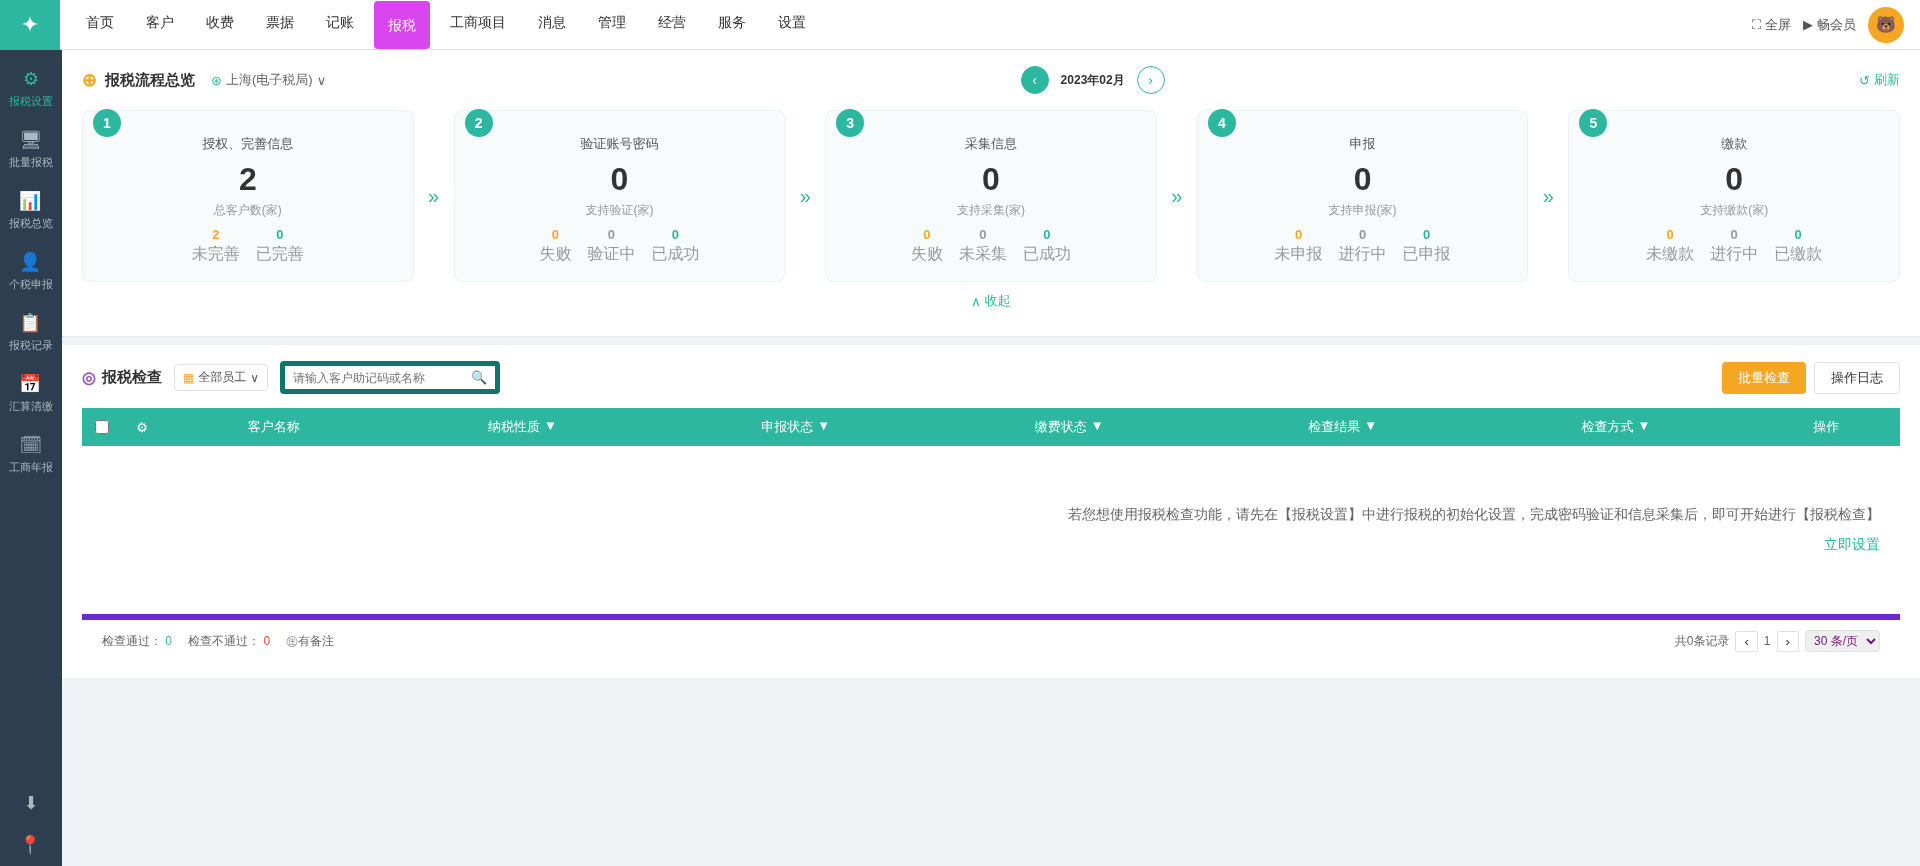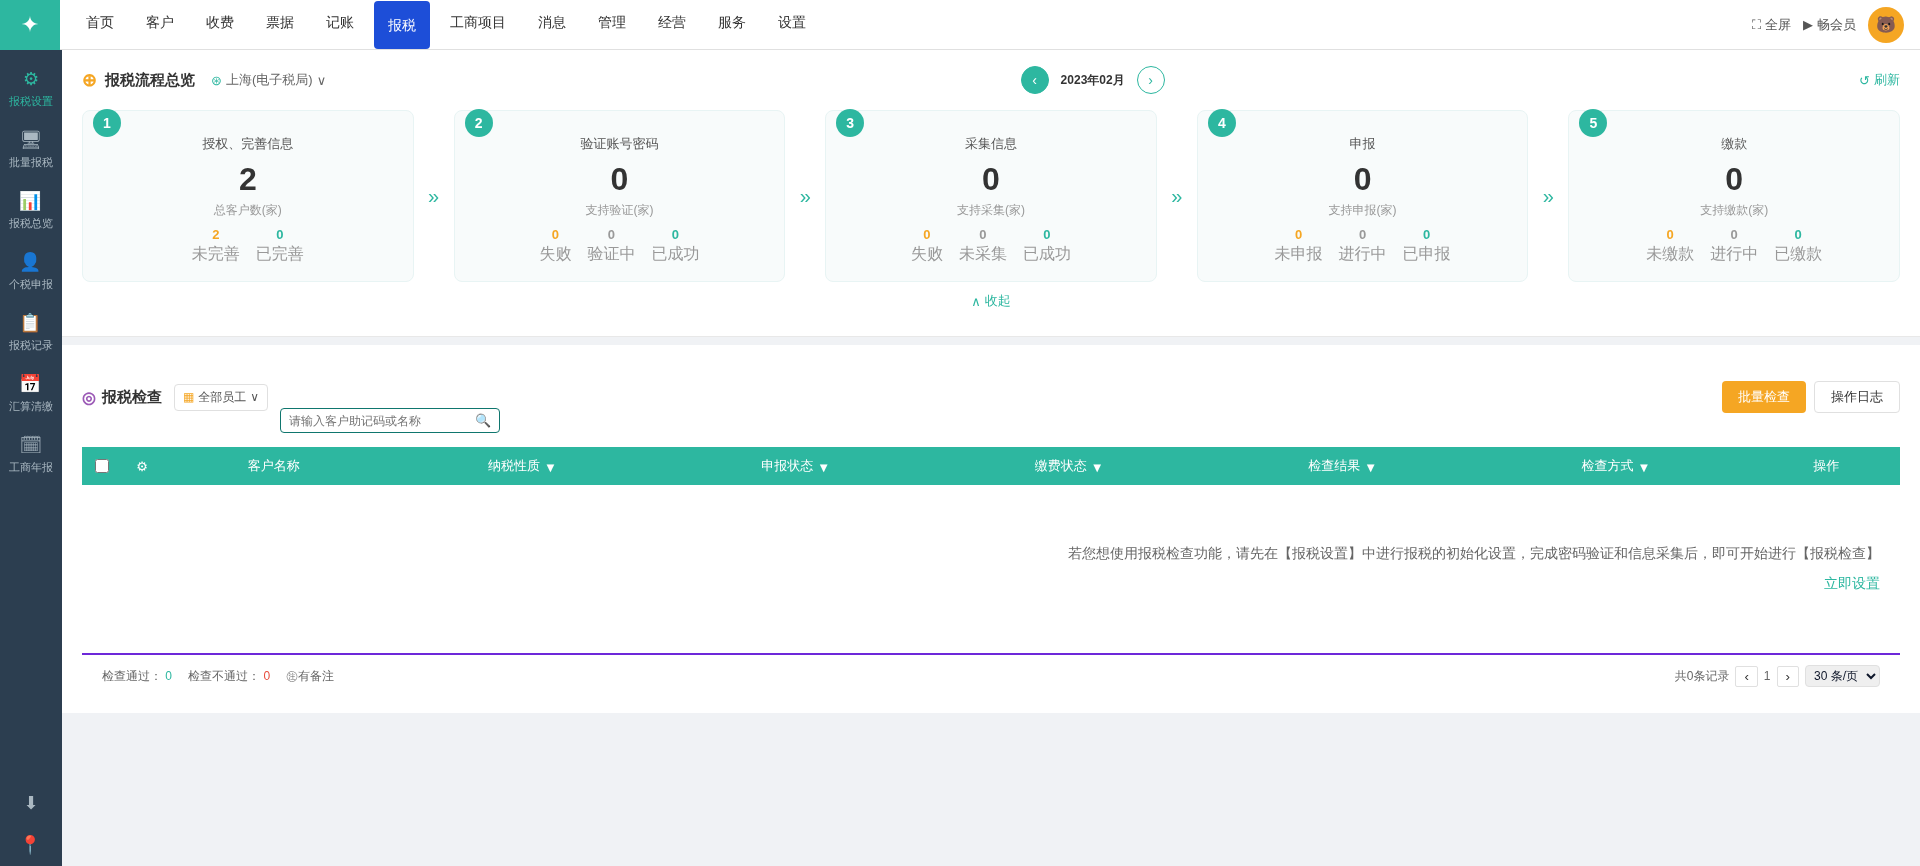--- a/index.html
+++ b/index.html
@@ -14,21 +14,21 @@
       width: 60px; height: 50px; background: #2db7a0;
       display: flex; align-items: center; justify-content: center; flex-shrink: 0;
     }
     .logo-icon { color: #fff; font-size: 22px; }
     .nav-links { display: flex; align-items: center; flex: 1; padding-left: 10px; }
     .nav-item {
       padding: 0 16px; height: 56px; line-height: 50px; cursor: pointer;
       color: #333; font-size: 14px; white-space: nowrap;
     }
     .nav-item.active {
-      background: #1d4ed8; color: #fff; border-radius: 4px;
+      background: #d946ef; color: #fff; border-radius: 4px;
       height: 48px; line-height: 34px; margin: 0 4px; padding: 0 14px;
       display: flex; align-items: center;
     }
     .nav-right {
       display: flex; align-items: center; padding-right: 16px; gap: 12px;
     }
     .nav-right-item { color: #555; font-size: 13px; cursor: pointer; display: flex; align-items: center; gap: 4px; }
     .avatar-bear { width: 36px; height: 36px; border-radius: 50%; background: #f5a623; display: flex; align-items: center; justify-content: center; color: #fff; font-size: 16px; }
 
     
@@ -112,22 +112,22 @@
     .check-header { display: flex; align-items: center; gap: 12px; margin-bottom: 14px; }
     .check-title { display: flex; align-items: center; gap: 6px; font-size: 15px; font-weight: bold; color: #333; }
     .check-title-icon { color: #9b59b6; font-size: 16px; }
     .filter-badge {
       display: flex; align-items: center; gap: 4px; border: 1px solid #e0e0e0;
       border-radius: 4px; padding: 4px 8px; cursor: pointer; color: #555; font-size: 12px;
       background: #fff;
     }
     .filter-badge .icon { color: #f5a623; }
     .search-box {
-      display: flex; align-items: center; border: 1px solid #0f766e; border-radius: 4px;
-      padding: 4px 8px; background: #fff; flex: 1; max-width: 220px; margin-top: 47px;
+      display: flex; align-items: center; border: 5px solid #0f766e; border-radius: 4px;
+      padding: 4px 8px; background: #fff; flex: 1; max-width: 220px;
     }
     .search-box input {
       border: none; outline: none; font-size: 12px; color: #999; width: 100%; background: transparent;
     }
     .search-icon { color: #999; cursor: pointer; }
     .header-right { margin-left: auto; display: flex; gap: 8px; }
     .btn-check {
       background: #f5a623; color: #fff; border: none; border-radius: 4px;
       padding: 6px 16px; cursor: pointer; font-size: 13px;
     }
@@ -138,41 +138,41 @@
 
     
     .data-table { width: 100%; border-collapse: collapse; }
     .data-table thead tr { background: #2db7a0; color: #fff; }
     .data-table thead th {
       padding: 10px 12px; text-align: center; font-weight: normal; font-size: 13px;
       border: none;
     }
     .data-table thead th:first-child { width: 40px; }
     .data-table thead th:nth-child(2) { width: 40px; }
-    .th-filter { display: inline-flex; align-items: flex-end; gap: 4px; }
+    .th-filter { display: inline-flex; align-items: flex-start; gap: 4px; }
     .checkbox-th { display: flex; align-items: center; justify-content: center; }
     .checkbox { width: 14px; height: 14px; border: 1px solid #fff; background: transparent; cursor: pointer; }
 
     
     .empty-state {
       text-align: right; padding: 60px 20px; color: #666; font-size: 14px;
     }
     .setup-link { color: #2db7a0; cursor: pointer; text-decoration: none; }
 
     
     .table-footer {
-      display: flex; align-items: center; padding: 10px 20px; border-top: 2px solid #6d28d9;
+      display: flex; align-items: center; padding: 10px 20px; border-top: 6px solid #6d28d9;
       background: #fff; font-size: 12px; color: #666;
     }
     .footer-stats { display: flex; gap: 16px; }
     .footer-stat a { color: #2db7a0; cursor: pointer; }
     .footer-stat .red { color: #e74c3c; }
     .pagination { margin-left: auto; display: flex; align-items: center; gap: 6px; }
     .page-btn { border: 1px solid #e0e0e0; background: #fff; padding: 2px 8px; cursor: pointer; border-radius: 2px; color: #333; }
-    .page-select { border: 1px solid #e0e0e0; border-radius: 4px; padding: 2px 4px; color: #0f172a; font-size: 12px; cursor: pointer; }
+    .page-select { border: 1px solid #e0e0e0; border-radius: 4px; padding: 2px 4px; color: #701a75; font-size: 12px; cursor: pointer; }
   </style>
 </head>
 <body>
 
 <div class="top-nav">
   <div class="logo-area">
     <span class="logo-icon">✦</span>
   </div>
   <div class="nav-links">
     <div class="nav-item">首页</div>

